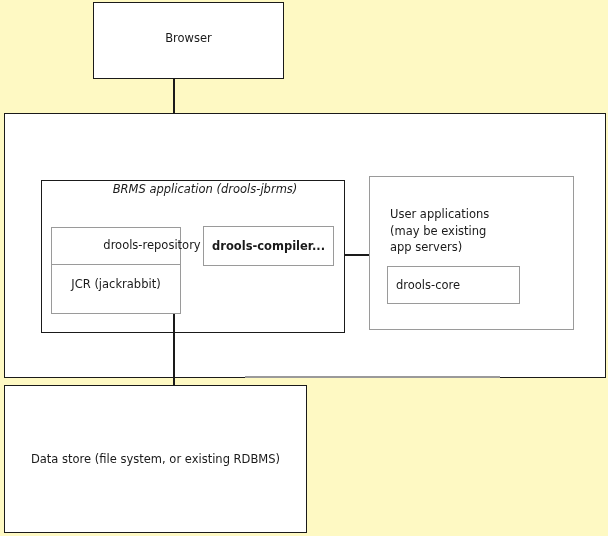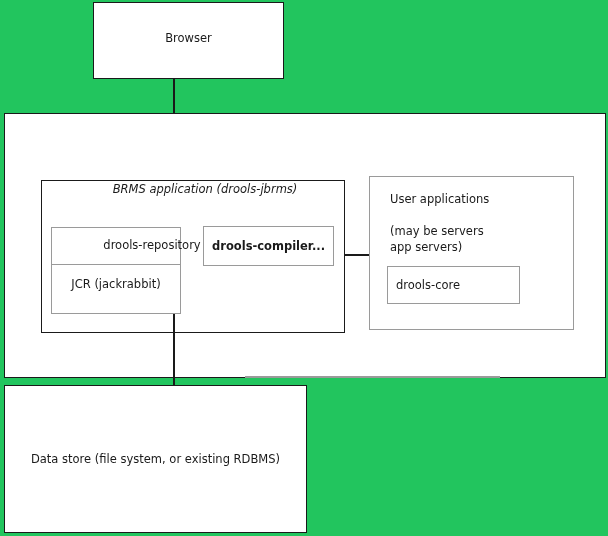--- a/index.html
+++ b/index.html
@@ -4,21 +4,21 @@
 <style>
   html, body {
     margin: 0;
     padding: 0;
     background: #ffffff;
   }
   #canvas {
     position: relative;
     width: 608px;
     height: 536px;
-    background: #22c55e;
+    background: #fef9c3;
     font-family: "DejaVu Sans", sans-serif;
     overflow: hidden;
   }
   .box {
     position: absolute;
     box-sizing: border-box;
     background: #ffffff;
   }
   
   .box-dark {
@@ -84,22 +84,22 @@
   <div class="label label-center" style="left:51px; top:276px; width:130px;">JCR (jackrabbit)</div>
 
   <div class="box box-grey" style="left:203px; top:226px; width:131px; height:40px;">
   </div>
   <div class="label label-center" style="left:203px; top:238px; width:131px;font-weight:bold;">drools-compiler...</div>
 
   <div class="connector-h" style="left:345px; top:254px; width:25px;"></div>
 
   <div class="box box-grey" style="left:369px; top:176px; width:205px; height:154px;">
   </div>
-  <div class="label label-left" style="left:390px; top:191px; width:190px;">User applications</div>
-  <div class="label label-left" style="left:390px; top:223px; width:190px;">(may be servers</div>
+  <div class="label label-left" style="left:390px; top:206px; width:190px;">User applications</div>
+  <div class="label label-left" style="left:390px; top:223px; width:190px;">(may be existing</div>
   <div class="label label-left" style="left:390px; top:239px; width:190px;">app servers)</div>
 
   <div class="box box-grey" style="left:387px; top:266px; width:133px; height:38px;">
   </div>
   <div class="label label-left" style="left:396px; top:277px; width:120px;">drools-core</div>
 
   <div class="overlap-seg" style="left:245px; top:376px; width:255px;"></div>
 
   <div class="connector-v" style="left:173px; top:314px; height:72px;"></div>
 

